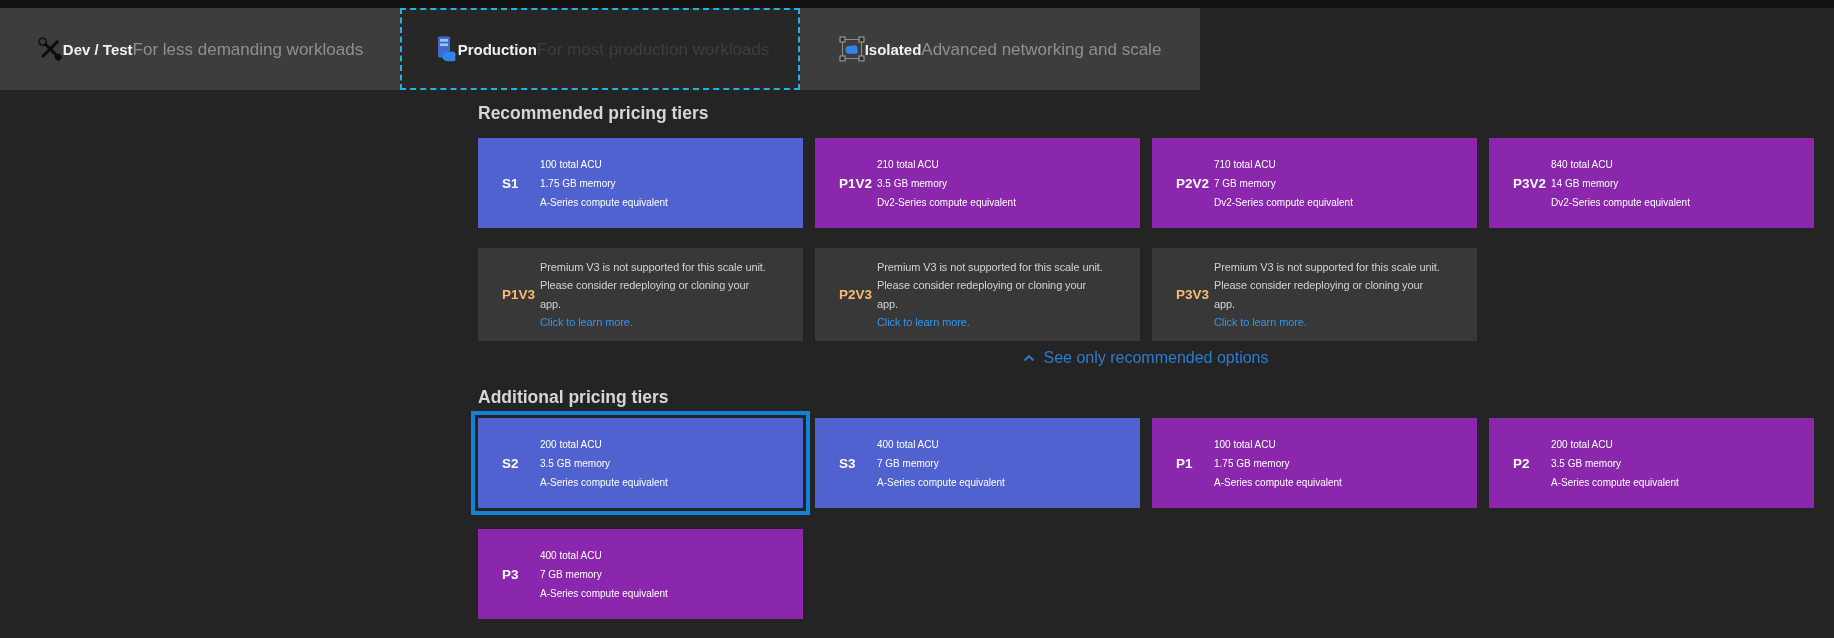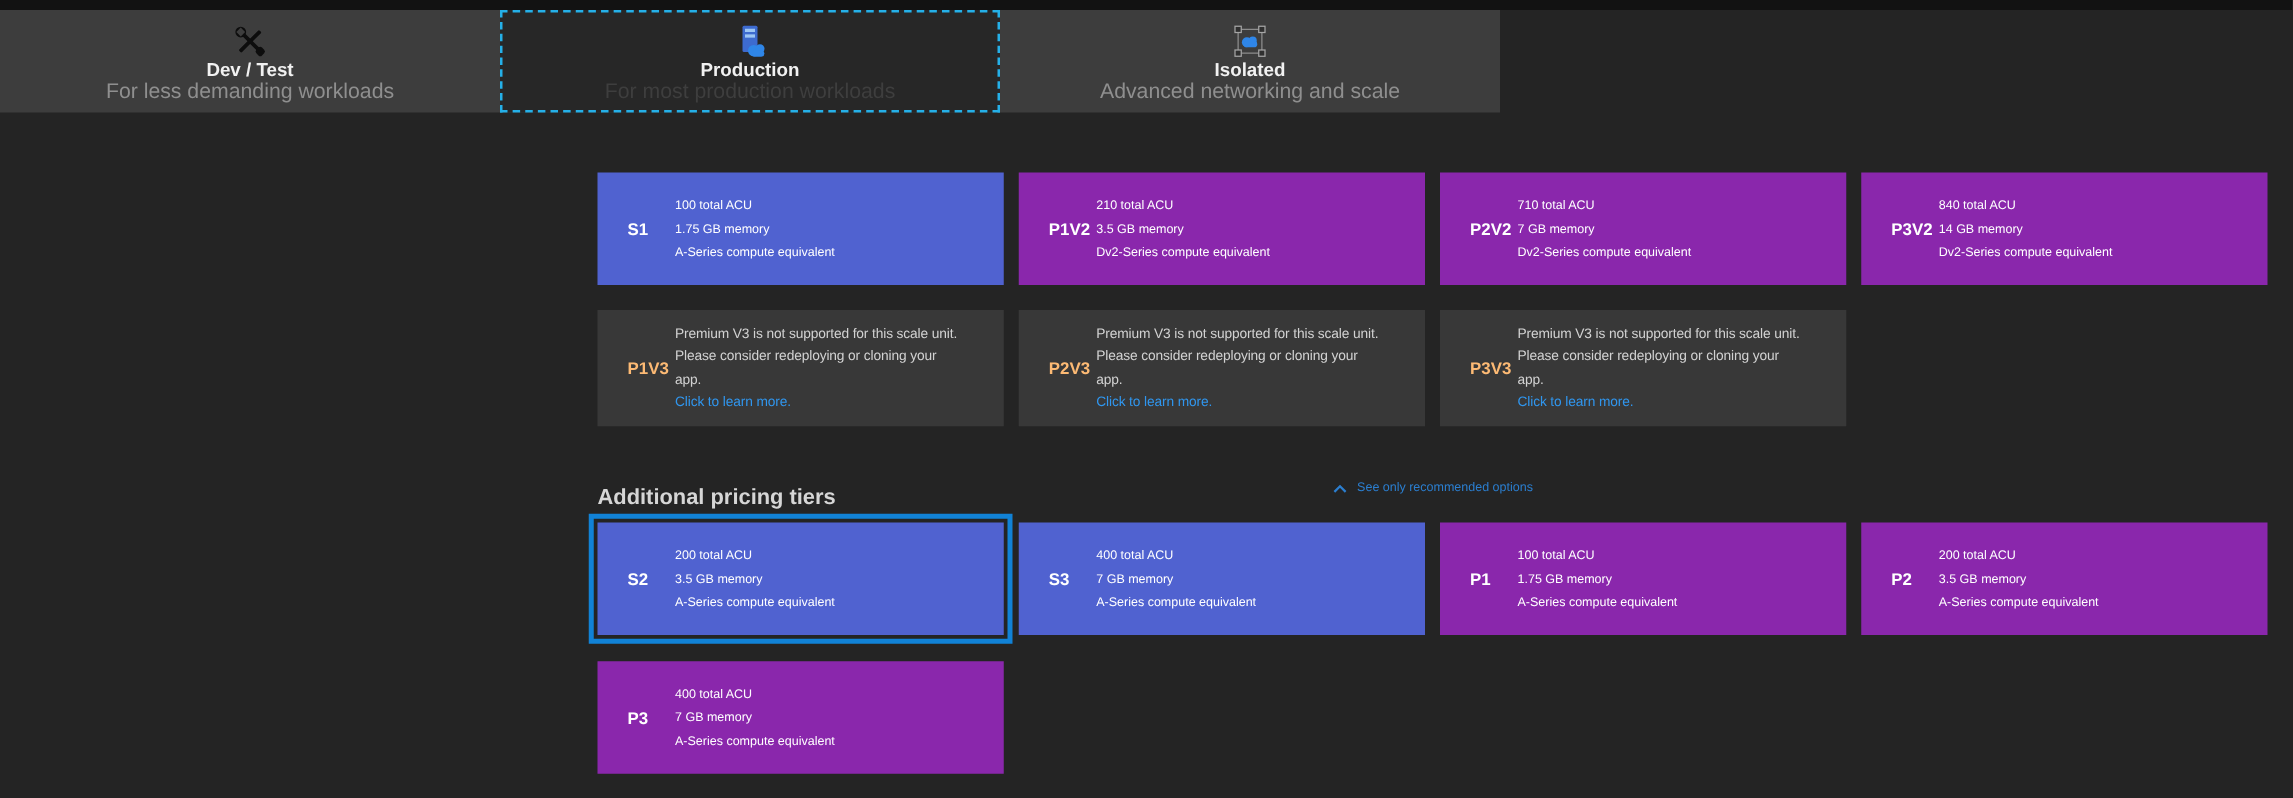--- a/index.html
+++ b/index.html
@@ -1,20 +1,20 @@
 <!DOCTYPE html>
 <html><head>
 <meta charset="utf-8">
 <style>
   html,body{margin:0;padding:0;background:#242424;}
   #page{position:relative;width:1834px;height:638px;background:#242424;overflow:hidden;
         font-family:"Liberation Sans",sans-serif;}
   #topbar{position:absolute;left:0;top:0;width:1834px;height:8px;background:#121212;}
   #tabstrip{position:absolute;left:0;top:8px;width:1200px;height:82px;background:#3d3d3d;display:flex;}
-  .tab{flex:0 0 400px;height:82px;box-sizing:border-box;display:flex;flex-direction:column;
+  .tab{flex:0 0 400px;height:82px;box-sizing:border-box;display:flex;flex-direction:row;
        align-items:center;justify-content:center;cursor:pointer;}
   .tab .ticon{height:28px;display:flex;align-items:center;margin-bottom:1px;}
   .tab .ttitle{font-size:15px;font-weight:700;color:#f1f1f1;line-height:17px;}
   .tab .tsub{font-size:17px;color:#8f8f8f;line-height:15px;}
   .tab.selected{background:#272727;border:2px dashed #25b0e8;}
   .tab.selected .tsub{color:#3e3e3e;}
 
   .section-heading{position:absolute;left:478px;font-size:17.5px;font-weight:700;color:#d6d6d6;}
   #rec-heading{top:103px;}
   #add-heading{top:387px;}
@@ -31,21 +31,21 @@
   .card.purple{background:#8a27ac;}
   .card .code{flex:0 0 62px;box-sizing:border-box;padding-left:24px;font-size:13.5px;font-weight:700;}
   .card .lines{font-size:10px;line-height:19px;}
   .card.unavail{background:#383838;height:93px;}
   .card.unavail .code{color:#fdba74;}
   .card.unavail .lines{font-size:11px;line-height:18.5px;color:#d2d2d2;letter-spacing:-0.1px;white-space:nowrap;}
   .learn-link{color:#3096ee;cursor:pointer;}
   .sel-wrap{margin:-7px;border:4px solid #1182d6;padding:3px;flex:0 0 auto;}
 
   #see-link{position:absolute;left:478px;top:349px;width:1336px;display:flex;justify-content:center;
-            align-items:center;gap:8px;color:#2b7ecf;font-size:10px;cursor:pointer;margin-top:36px;}
+            align-items:center;gap:8px;color:#2b7ecf;font-size:16px;cursor:pointer;}
   #see-link .chev{display:flex;align-items:center;}
 </style>
 </head>
 <body>
 
 <div id="page">
   <div id="topbar"></div>
   <div id="tabstrip">
       <div class="tab">
         <span class="ticon">
@@ -93,20 +93,21 @@
               <circle cx="15.2" cy="12.4" r="3.2"></circle>
               <rect x="7.8" y="12.8" width="11" height="5" rx="2.5"></rect>
             </g>
           </svg>
         </span>
         <div class="ttitle">Isolated</div>
         <div class="tsub">Advanced networking and scale</div>
       </div>
     </div>
 
+  <div class="section-heading" id="rec-heading">Recommended pricing tiers</div>
   <div class="cardrow" id="row-recommended">
       <div class="card blue">
         <div class="code">S1</div>
         <div class="lines">
           <div>100 total ACU</div>
           <div>1.75 GB memory</div>
           <div>A-Series compute equivalent</div>
         </div>
       </div>
       <div class="card purple">

